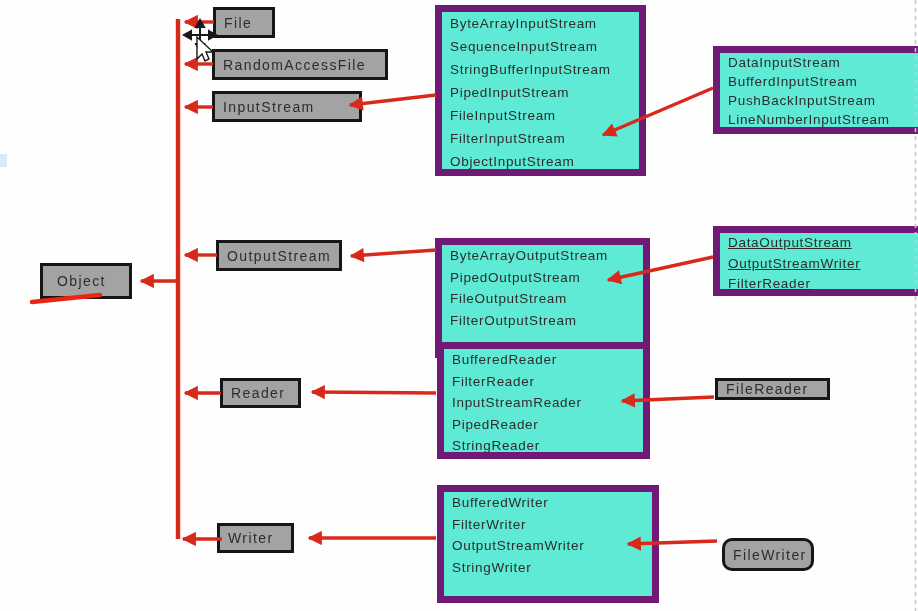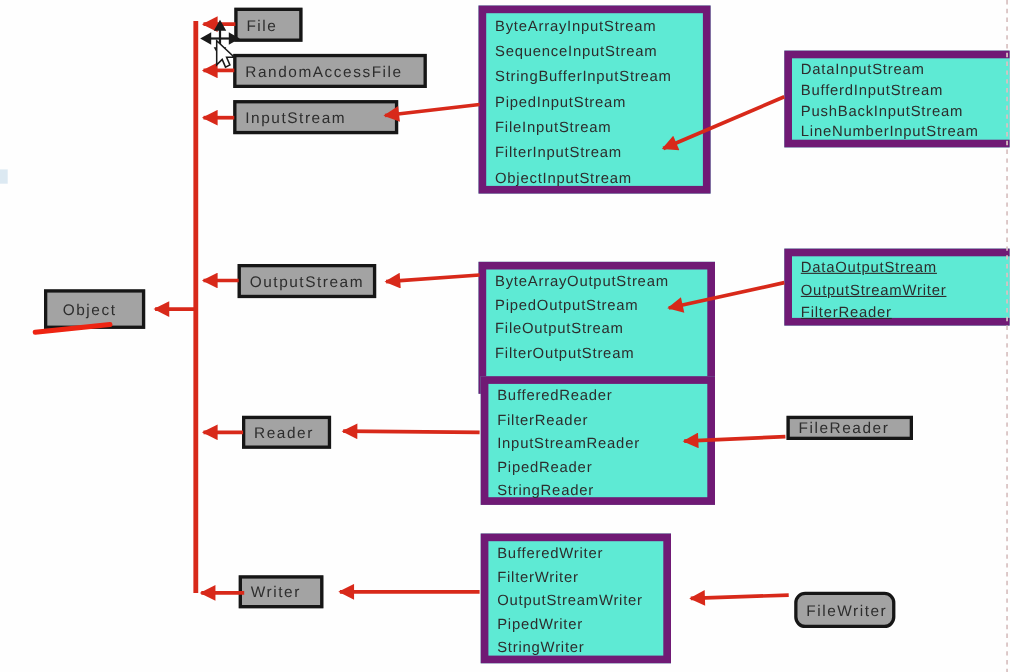--- a/index.html
+++ b/index.html
@@ -48,21 +48,21 @@
   #box-writer          {left:217px;top:523px;width:77px; height:30px;}
   #box-filereader      {left:715px;top:378px;width:115px;height:22px;}
   #box-filewriter      {left:722px;top:538px;width:92px;height:33px;border-radius:10px;}
 
   
   #list-input          {left:435px;top:5px;  width:211px;height:171px;}
   #list-filter-input   {left:713px;top:46px; width:212px;height:88px;}
   #list-output         {left:435px;top:200px;width:215px;height:120px;margin-top:38px;}
   #list-filter-output  {left:713px;top:226px;width:212px;height:70px;}
   #list-reader         {left:437px;top:342px;width:213px;height:117px;}
-  #list-writer         {left:437px;top:485px;width:173px;height:118px;}
+  #list-writer         {left:437px;top:485px;width:222px;height:118px;}
 
   #arrow-layer{position:absolute;left:0;top:0;pointer-events:none;}
   #edge-artifact-blue{position:absolute;left:0;top:154px;width:7px;height:13px;background:#dce9f2;}
 </style>
 </head>
 <body>
 
 <div id="canvas">
 
   <div class="node" id="box-object">
@@ -123,21 +123,20 @@
       <div class="list-line">BufferedReader</div>
       <div class="list-line">FilterReader</div>
       <div class="list-line">InputStreamReader</div>
       <div class="list-line">PipedReader</div>
       <div class="list-line">StringReader</div>
     </div>
   <div class="list-box" id="list-writer">
       <div class="list-line">BufferedWriter</div>
       <div class="list-line">FilterWriter</div>
       <div class="list-line">OutputStreamWriter</div>
-      <div class="list-line">PipedWriter</div>
       <div class="list-line">StringWriter</div>
     </div>
 
   <div id="edge-artifact-blue"></div>
 
   <svg id="arrow-layer" width="918" height="611" viewBox="0 0 918 611">
     <defs>
       <marker id="ah" viewBox="0 0 10 10" refX="9" refY="5" markerWidth="4.6" markerHeight="4.2" orient="auto">
         <path d="M0,0 L10,5 L0,10 z" fill="#d8291a"></path>
       </marker>

